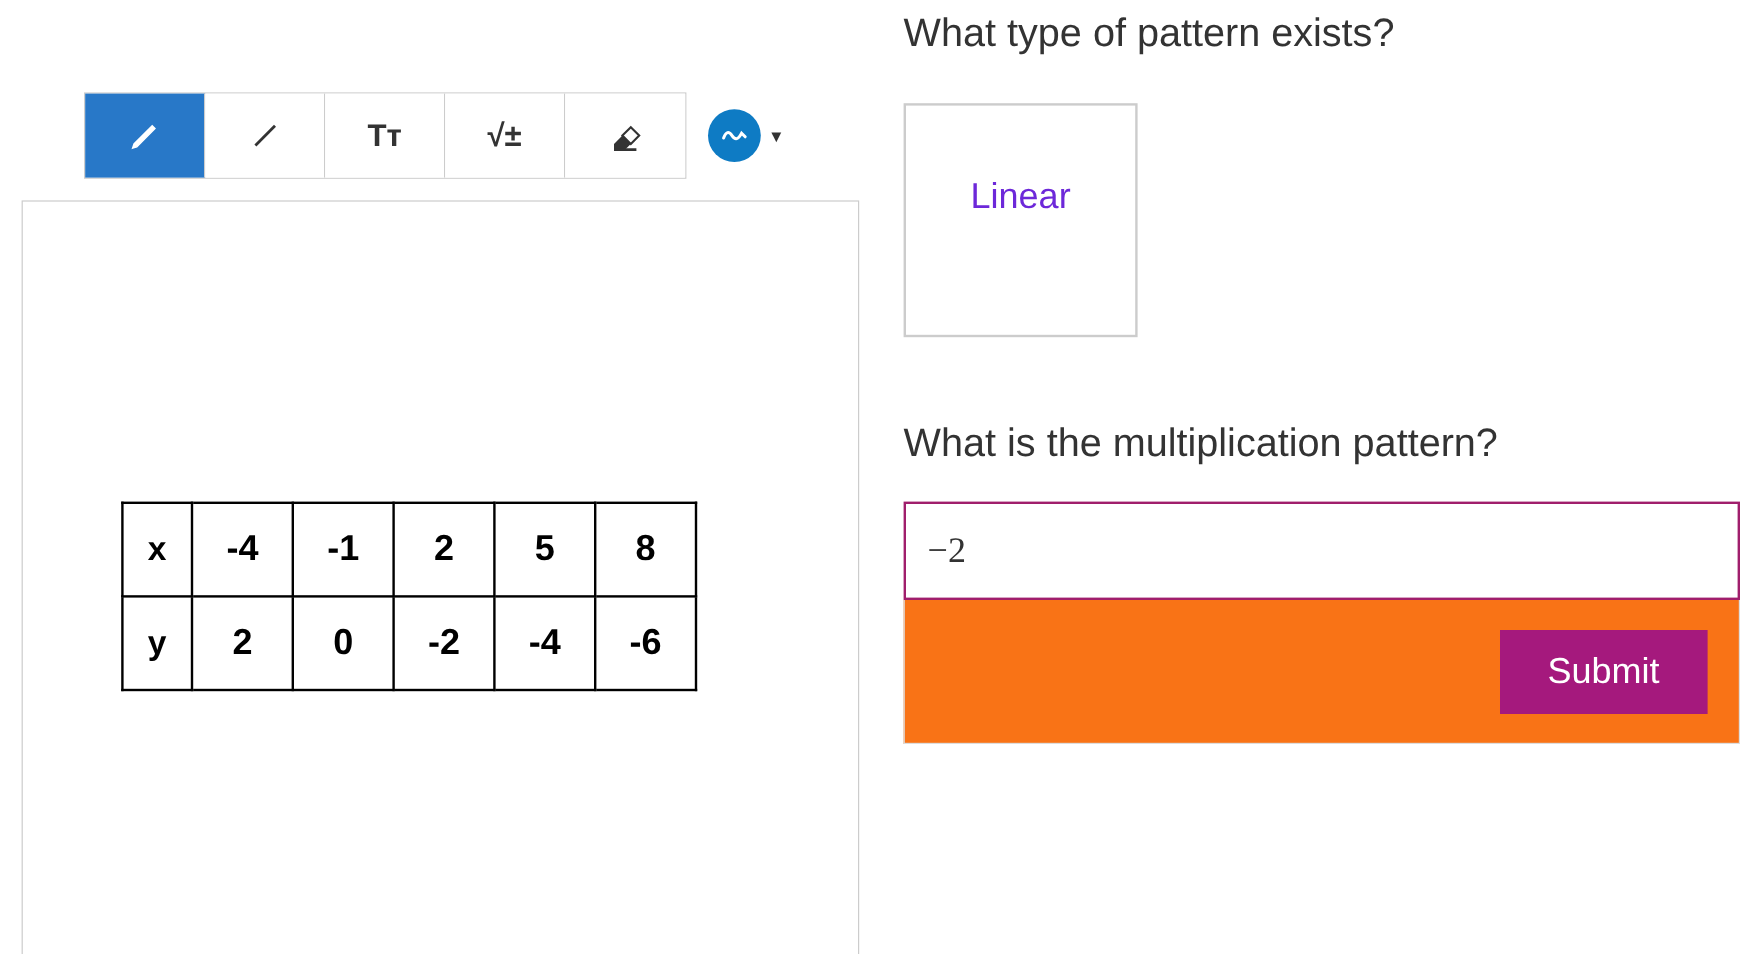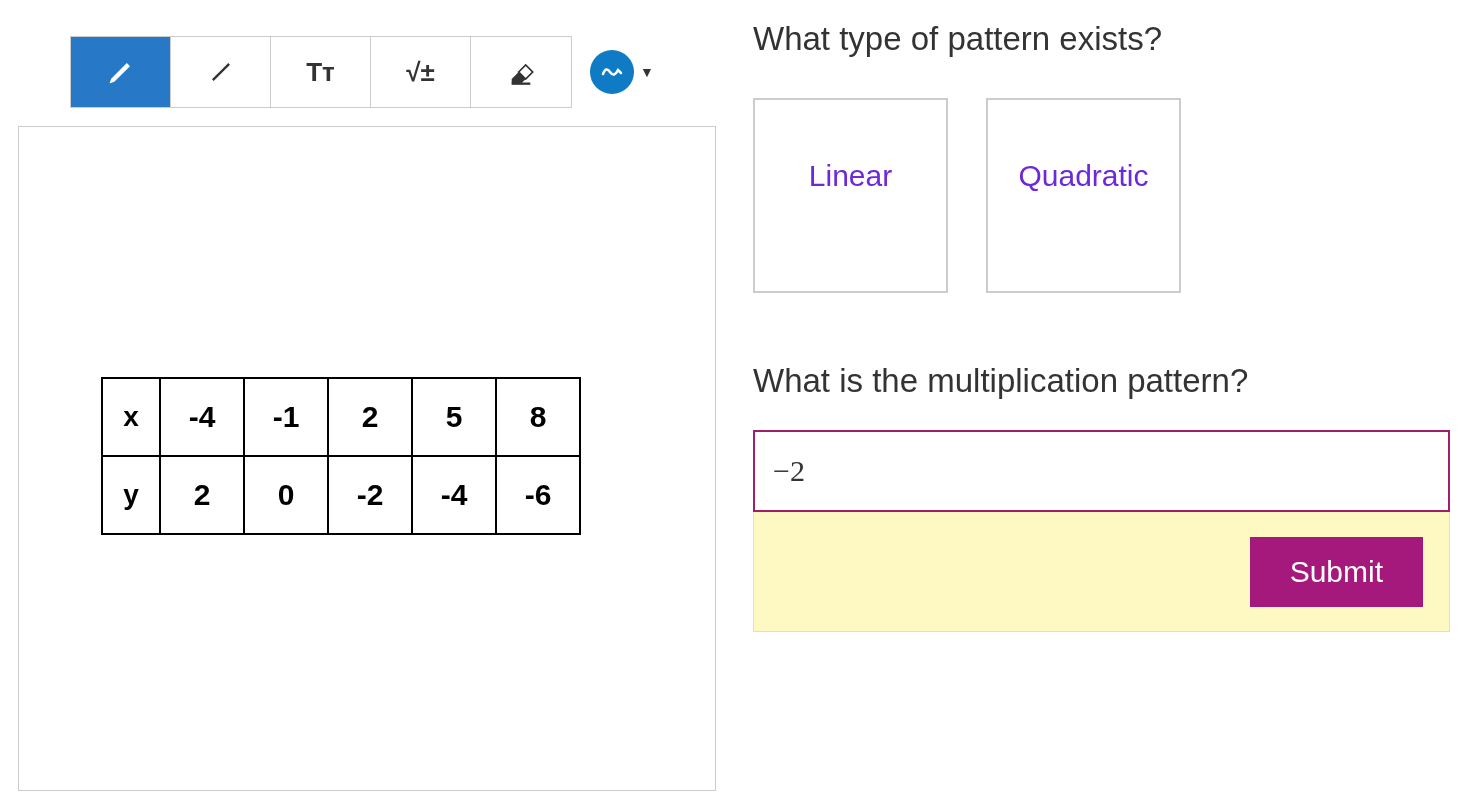--- a/index.html
+++ b/index.html
@@ -12,25 +12,26 @@
     color: #333;
   }
   .main {
     display: flex;
     padding: 0 15px 0 18px;
     height: 100%;
   }
   .left-col {
     width: 700px;
     position: relative;
+    margin-top: 41px;
   }
   .right-col {
     flex: 1;
     padding-left: 35px;
-    padding-top: 20px;
+    padding-top: 8px;
   }
 
   
   .toolbar {
     display: flex;
     align-items: center;
     margin-top: 36px;
     margin-left: 52px;
   }
   .tool-group {
@@ -149,21 +150,21 @@
     height: 82px;
     display: flex;
     align-items: center;
     padding: 0 18px;
     font-size: 30px;
     color: #333;
     font-family: "Times New Roman", serif;
     width: 697px;
   }
   .answer-bar {
-    background: #fef9c3;
+    background: #f97316;
     border: 1px solid #ddd;
     border-top: none;
     width: 697px;
     height: 120px;
     display: flex;
     align-items: center;
     justify-content: flex-end;
     padding-right: 26px;
   }
   .submit-btn {
@@ -239,23 +240,20 @@
     </div>
   </div>
 
   <div class="right-col">
     <div class="question">What type of pattern exists?</div>
 
     <div class="choice-row">
       <div class="choice">
         <span class="wrap">Linear</span>
       </div>
-      <div class="choice">
-        <span class="wrap">Quadratic</span>
-      </div>
     </div>
 
     <div class="question q2">What is the multiplication pattern?</div>
 
     <div class="answer-box">
       <span>−2</span>
     </div>
     <div class="answer-bar">
       <button class="submit-btn">Submit</button>
     </div>

